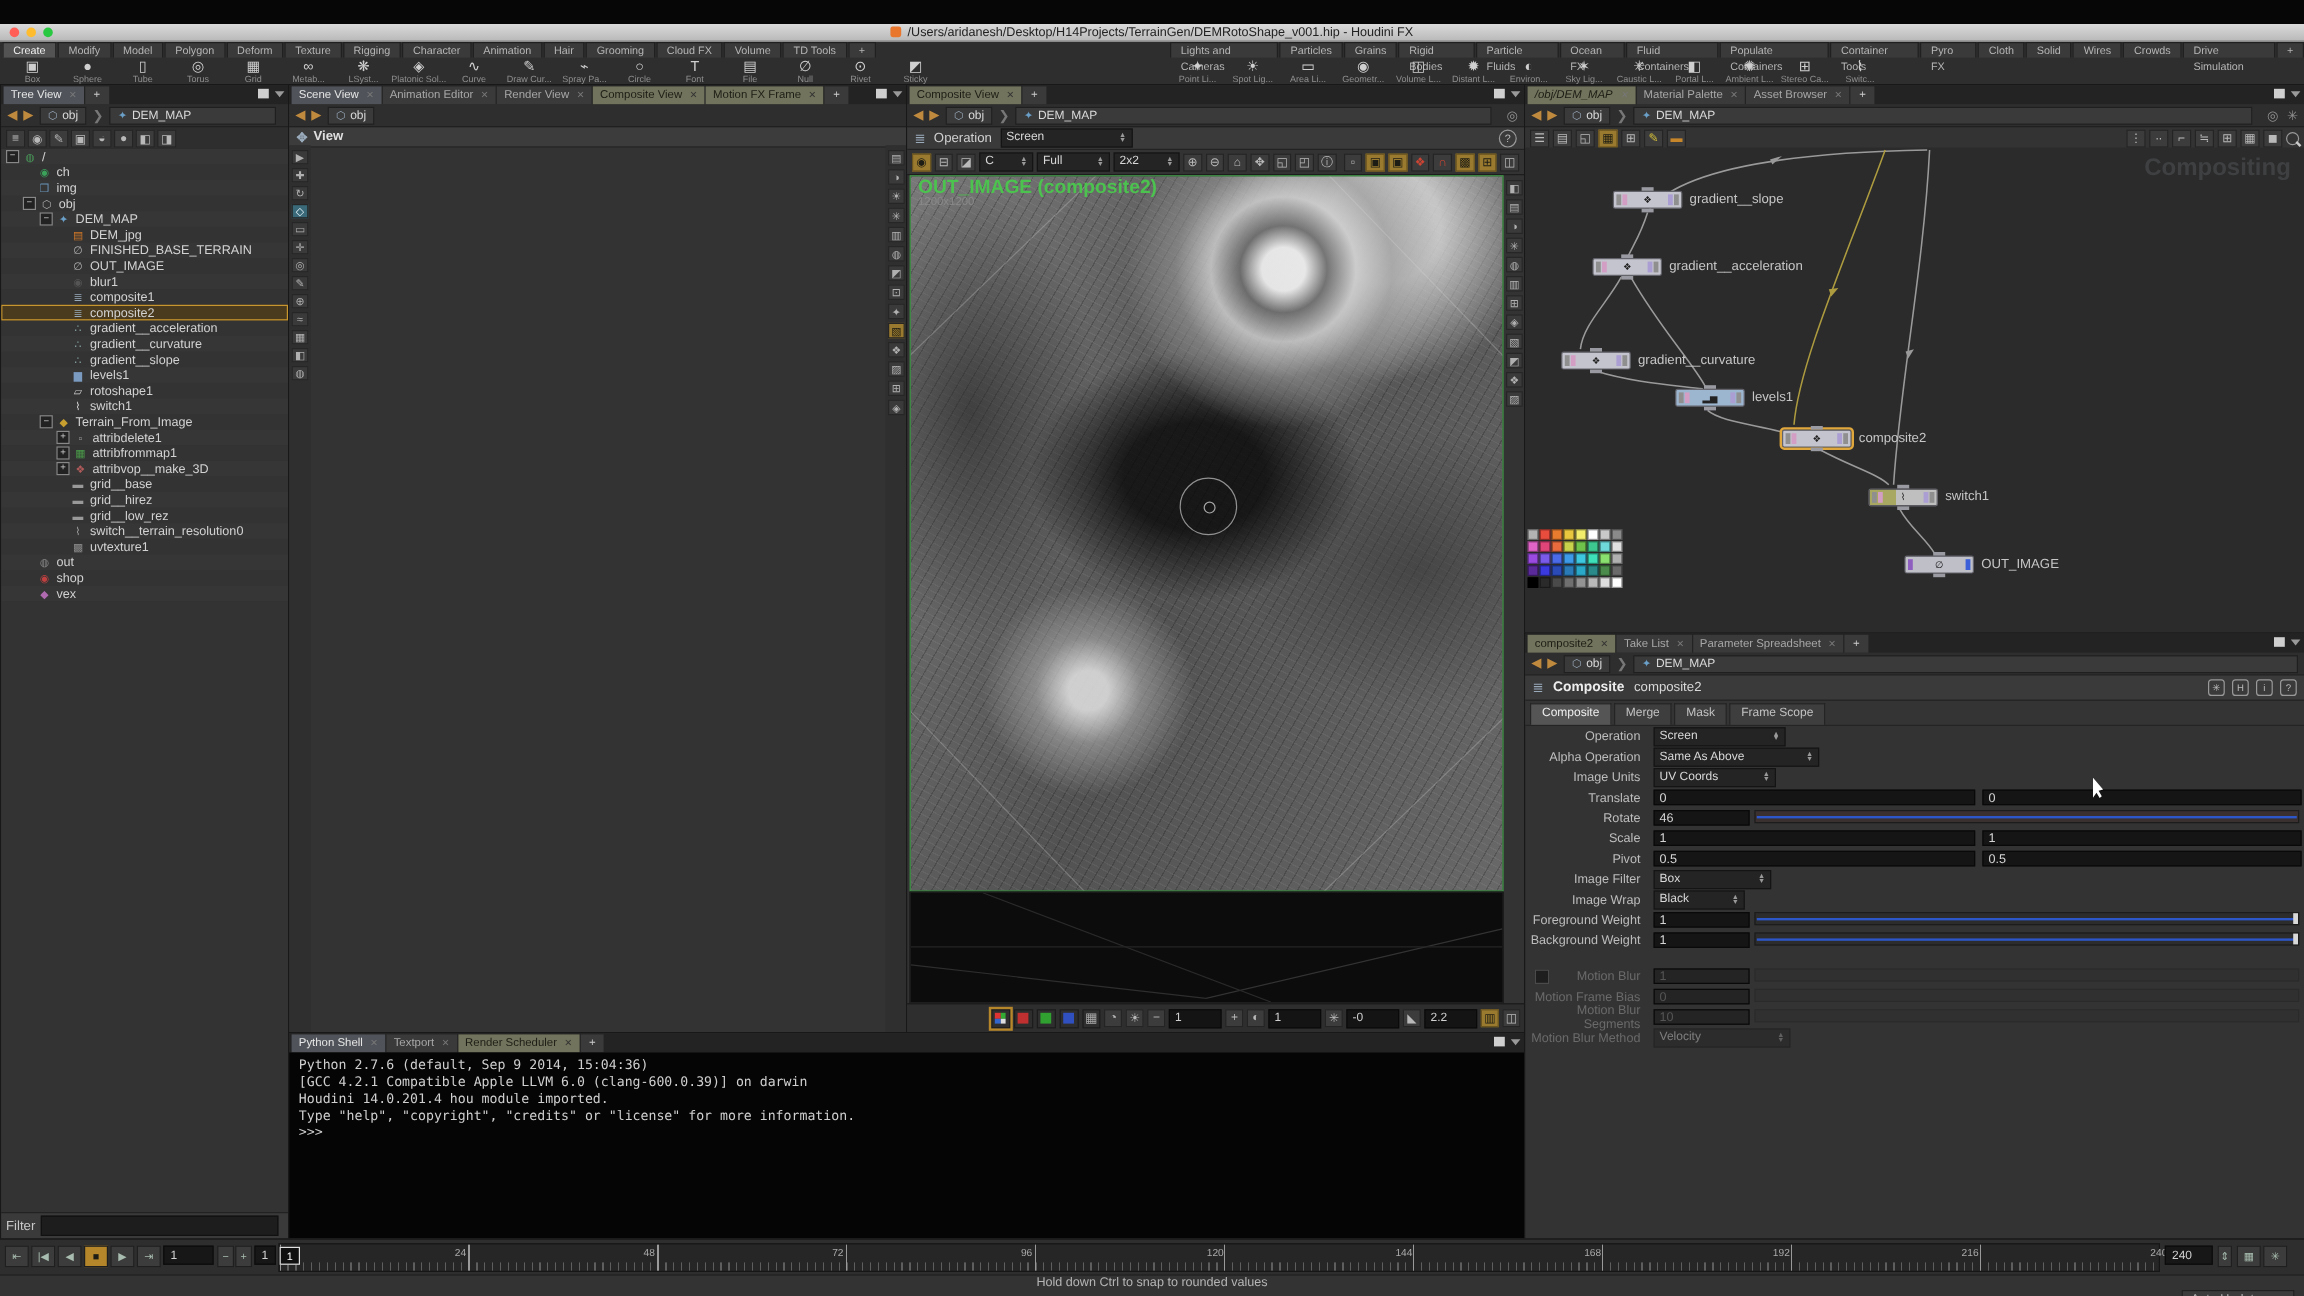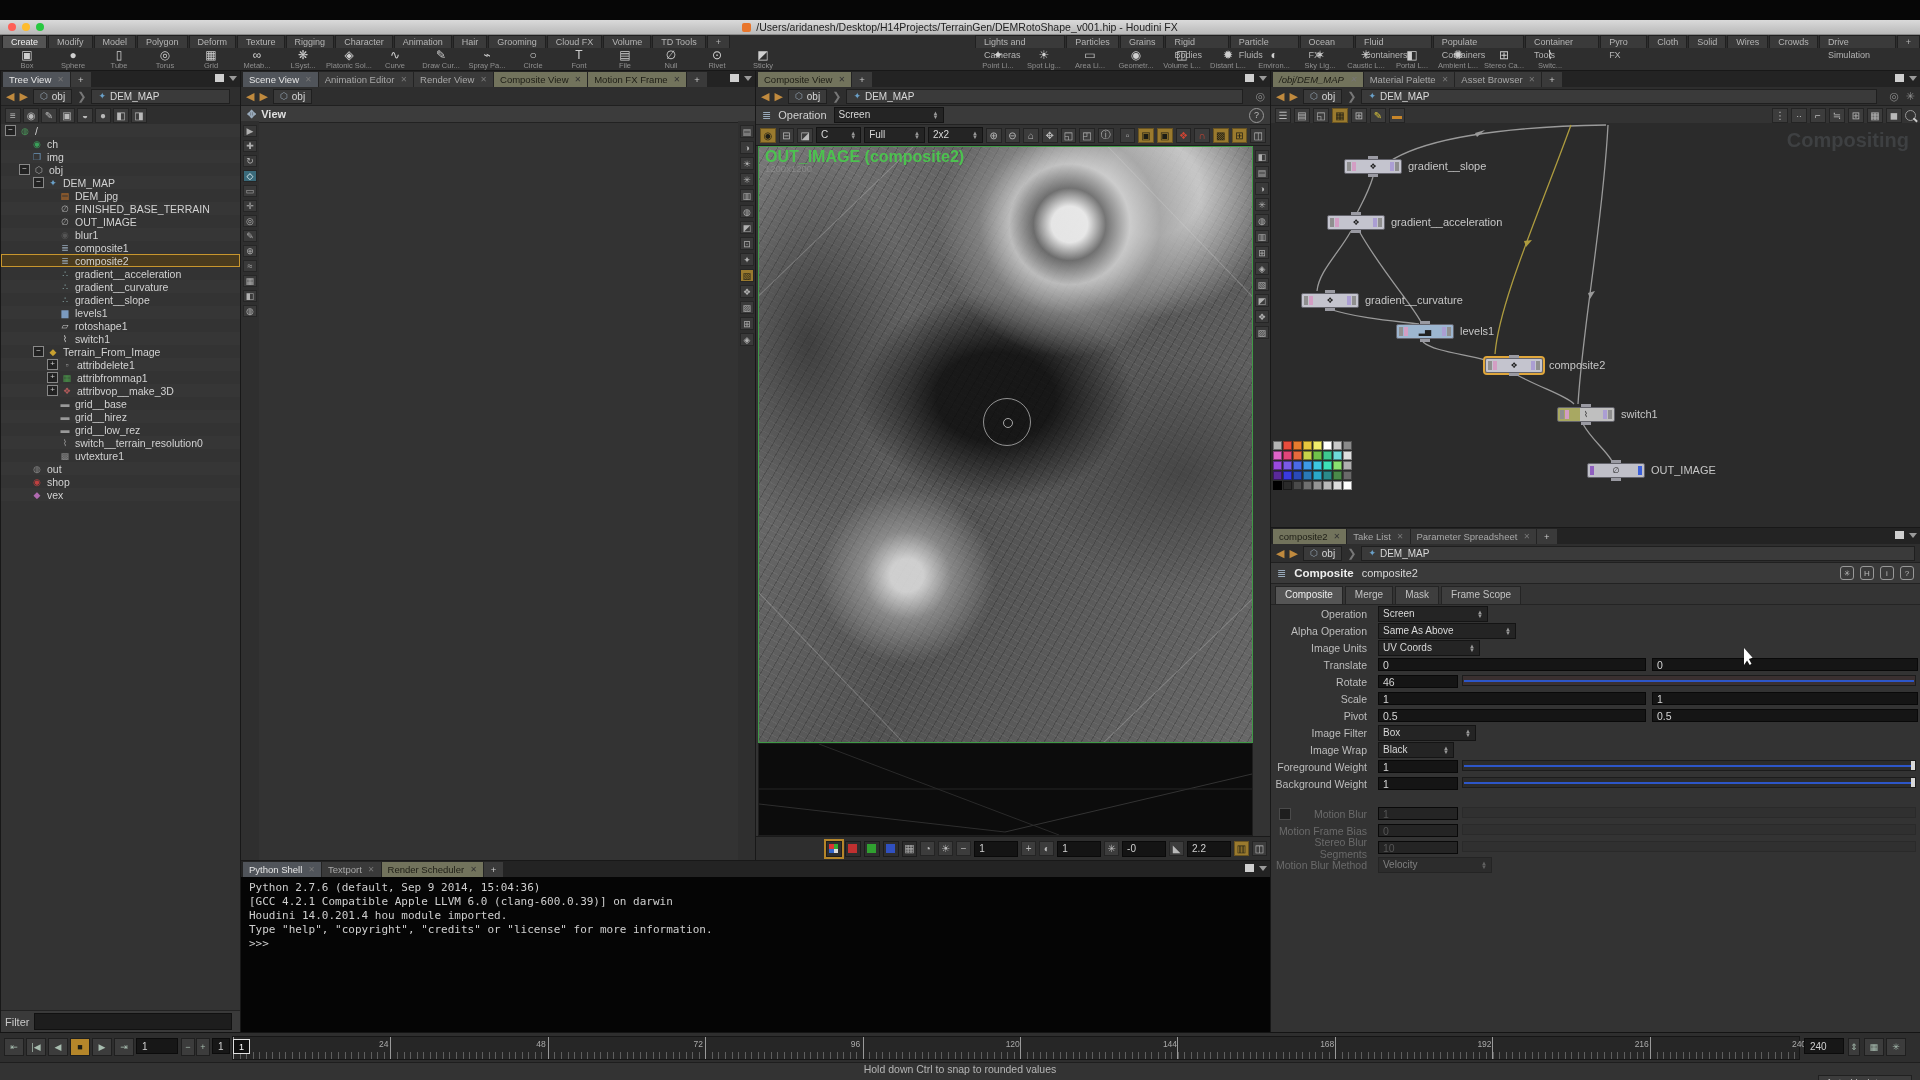--- a/index.html
+++ b/index.html
@@ -1112,21 +1112,21 @@
           <span class="plabel" style="left: 0px;">Motion Blur</span>
           <span class="pfield" style="left: 107px; width: 80px;">1</span>
           <span class="ptrack" style="position: absolute; left: 191px; right: 4px; top: 1px; opacity: 0.35;"></span>
         </div>
         <div class="prow disabled" style="top: 221px; left: 0px; right: 0px;">
           <span class="plabel" style="left: 0px;">Motion Frame Bias</span>
           <span class="pfield" style="left: 107px; width: 80px;">0</span>
           <span class="ptrack" style="position: absolute; left: 191px; right: 4px; top: 1px; opacity: 0.35;"></span>
         </div>
         <div class="prow disabled" style="top: 238px; left: 0px; right: 0px;">
-          <span class="plabel" style="left: 0px;">Stereo Blur Segments</span>
+          <span class="plabel" style="left: 0px;">Motion Blur Segments</span>
           <span class="pfield" style="left: 107px; width: 80px;">10</span>
           <span class="ptrack" style="position: absolute; left: 191px; right: 4px; top: 1px; opacity: 0.35;"></span>
         </div>
         <div class="prow disabled" style="top: 255px; left: 0px; right: 0px;">
           <span class="plabel" style="left: 0px;">Motion Blur Method</span>
           <span class="ddown" style="position: absolute; left: 107px; width: 104px; opacity: 0.45;">
             <span style="flex: 1 1 0%;">Velocity</span>
             <span class="spin">▲<br>▼</span>
           </span>
         </div>

